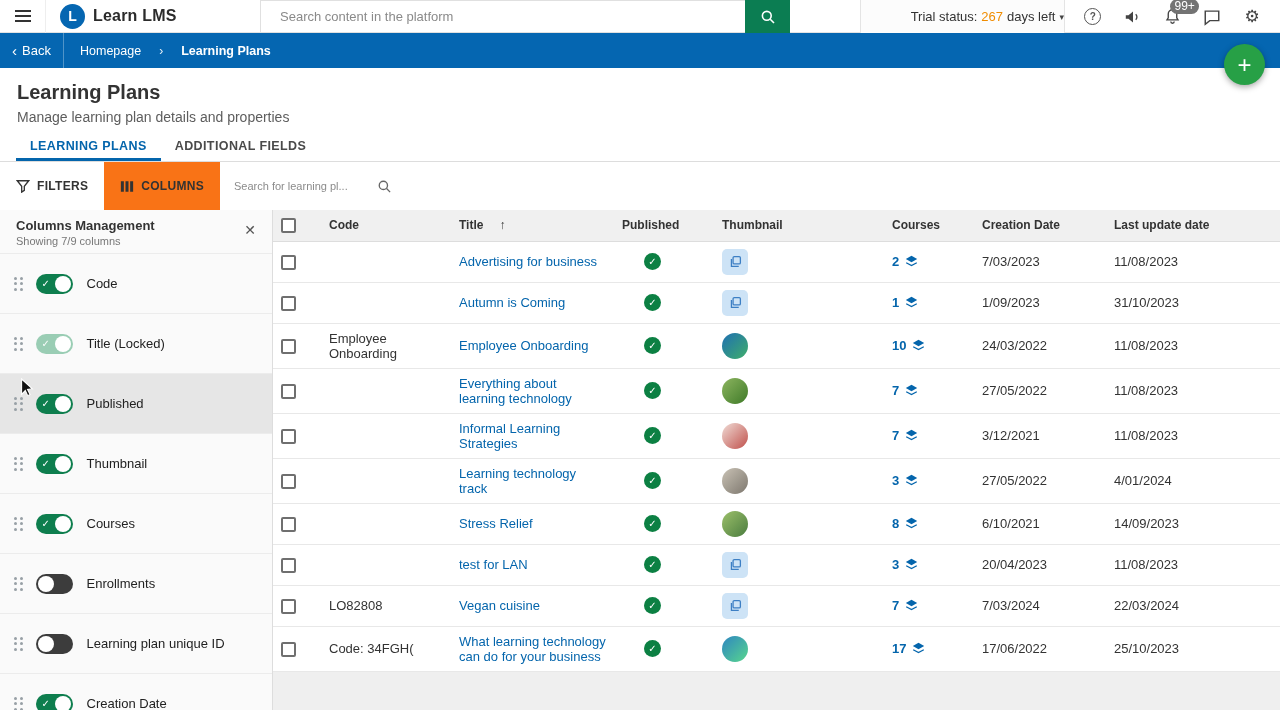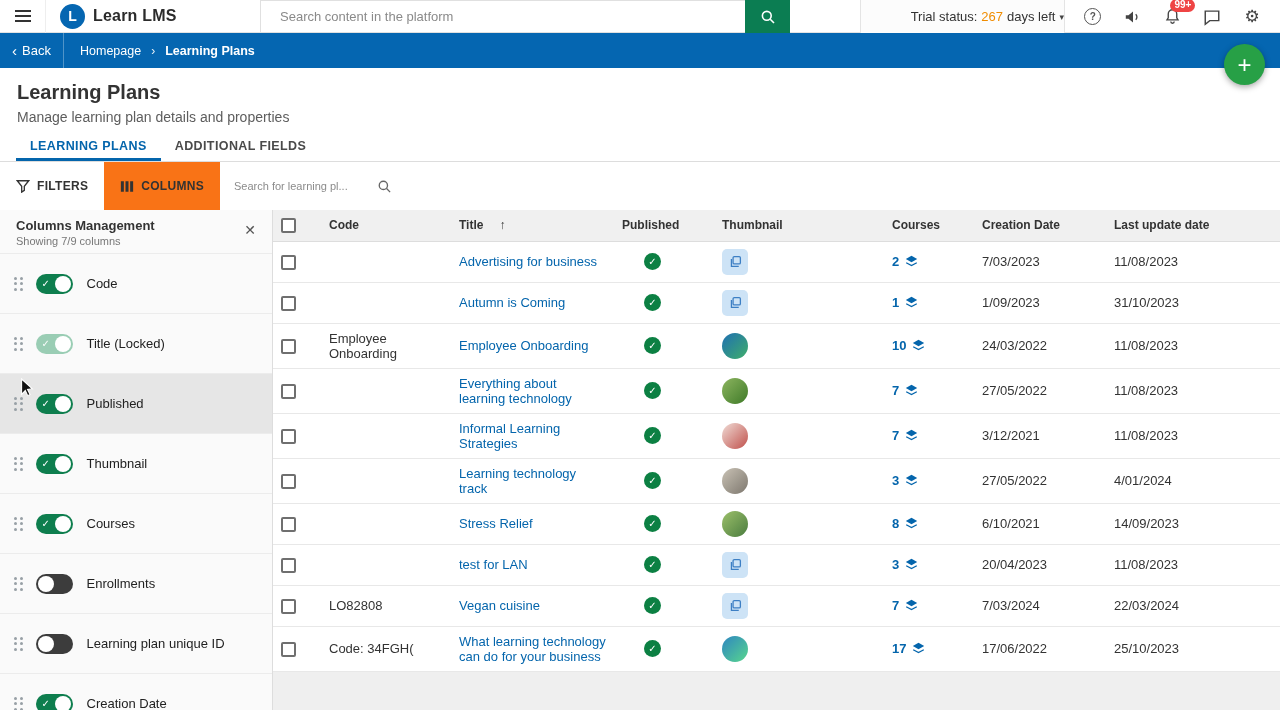--- a/index.html
+++ b/index.html
@@ -17,28 +17,28 @@
   .search { position:absolute; left:260px; top:0; height:33px; width:530px; display:flex; }
   .search input { flex:1; border:1px solid #e0e0e0; border-right:none; padding:0 19px; font-size:13px; color:#333; outline:none; font-family:inherit; }
   .search input::placeholder { color:#8a8a8a; }
   .search-btn { width:45px; background:#0b7d52; border:none; display:flex; align-items:center; justify-content:center; cursor:pointer; }
   .trial { position:absolute; left:860px; top:0; width:205px; height:33px; border-left:1px solid #e4e4e4; border-right:1px solid #e4e4e4; background:#fcfcfc; display:flex; align-items:center; justify-content:flex-end; gap:4px; font-size:13px; }
   .trial .days { color:#f08c00; }
   .caret { font-size:9px; color:#444; }
   .top-icons { position:absolute; left:1065px; right:0; top:0; height:33px; display:flex; align-items:center; justify-content:space-evenly; }
   .tico { position:relative; width:24px; height:24px; display:flex; align-items:center; justify-content:center; cursor:pointer; }
   .help-circle { width:17px; height:17px; border:1.5px solid #555; border-radius:50%; font-size:10px; font-weight:bold; color:#555; display:flex; align-items:center; justify-content:center; }
-  .badge { position:absolute; top:-6px; left:10px; background:#ef4444; color:#fff; font-size:10px; font-weight:bold; border-radius:8px; padding:1.5px 4px; line-height:1; }
+  .badge { position:absolute; top:-6px; left:10px; background:#737373; color:#fff; font-size:12px; font-weight:normal; border-radius:8px; padding:1.5px 4px; line-height:1; }
   .gear { font-size:17px; color:#444; }
 
   
   .crumbbar { height:35px; background:#0566b1; display:flex; align-items:center; color:#fff; }
   .back-btn { width:64px; height:100%; display:flex; align-items:center; justify-content:center; gap:5px; border-right:1px solid rgba(255,255,255,.3); font-size:13px; cursor:pointer; }
   .back-chev { font-size:15px; line-height:1; }
-  .crumbs { display:flex; gap:10px; padding-left:16px; font-size:12.5px; }
+  .crumbs { display:flex; gap:18px; padding-left:16px; font-size:12.5px; }
   .crumb { cursor:pointer; }
   .crumb.current { font-weight:bold; cursor:default; }
   .crumb-sep { font-size:12px; opacity:.9; }
 
   
   .fab { position:absolute; top:44px; right:15px; width:41px; height:41px; border-radius:50%; background:#27a046; color:#fff; border:none; font-size:24px; line-height:1; display:flex; align-items:center; justify-content:center; box-shadow:0 2px 6px rgba(0,0,0,.35); cursor:pointer; z-index:30; }
 
   
   .page-head { padding:13px 17px 0; height:64px; background:#fff; }
   .page-title { font-size:20px; font-weight:bold; color:#333; }

